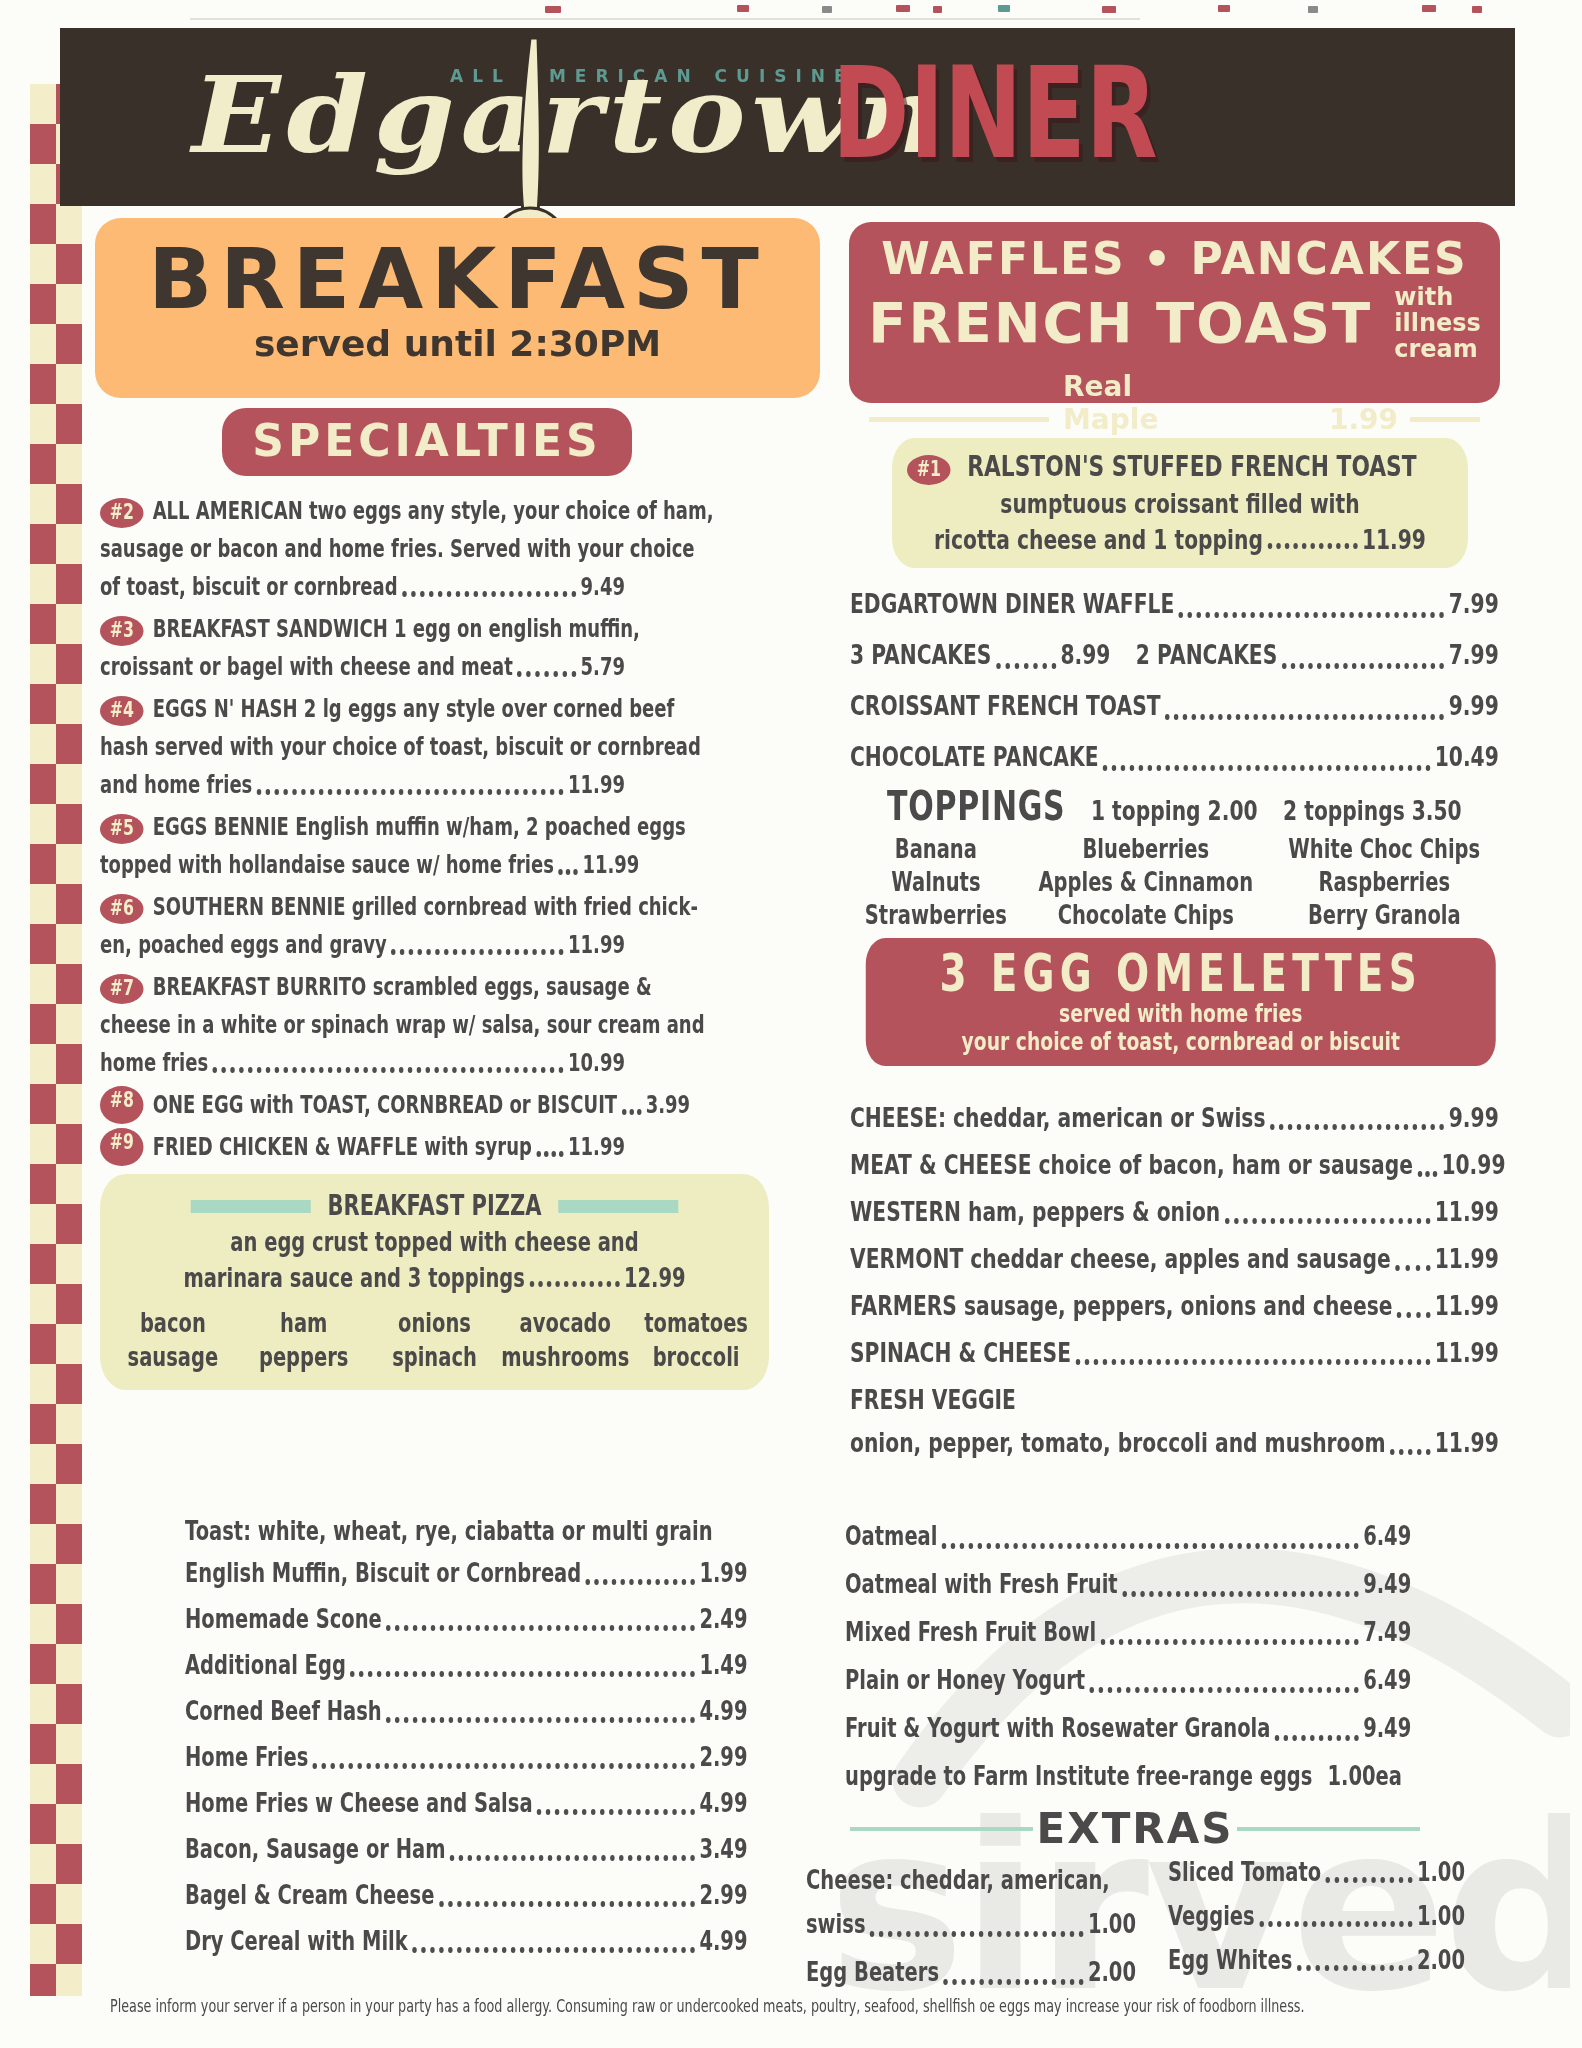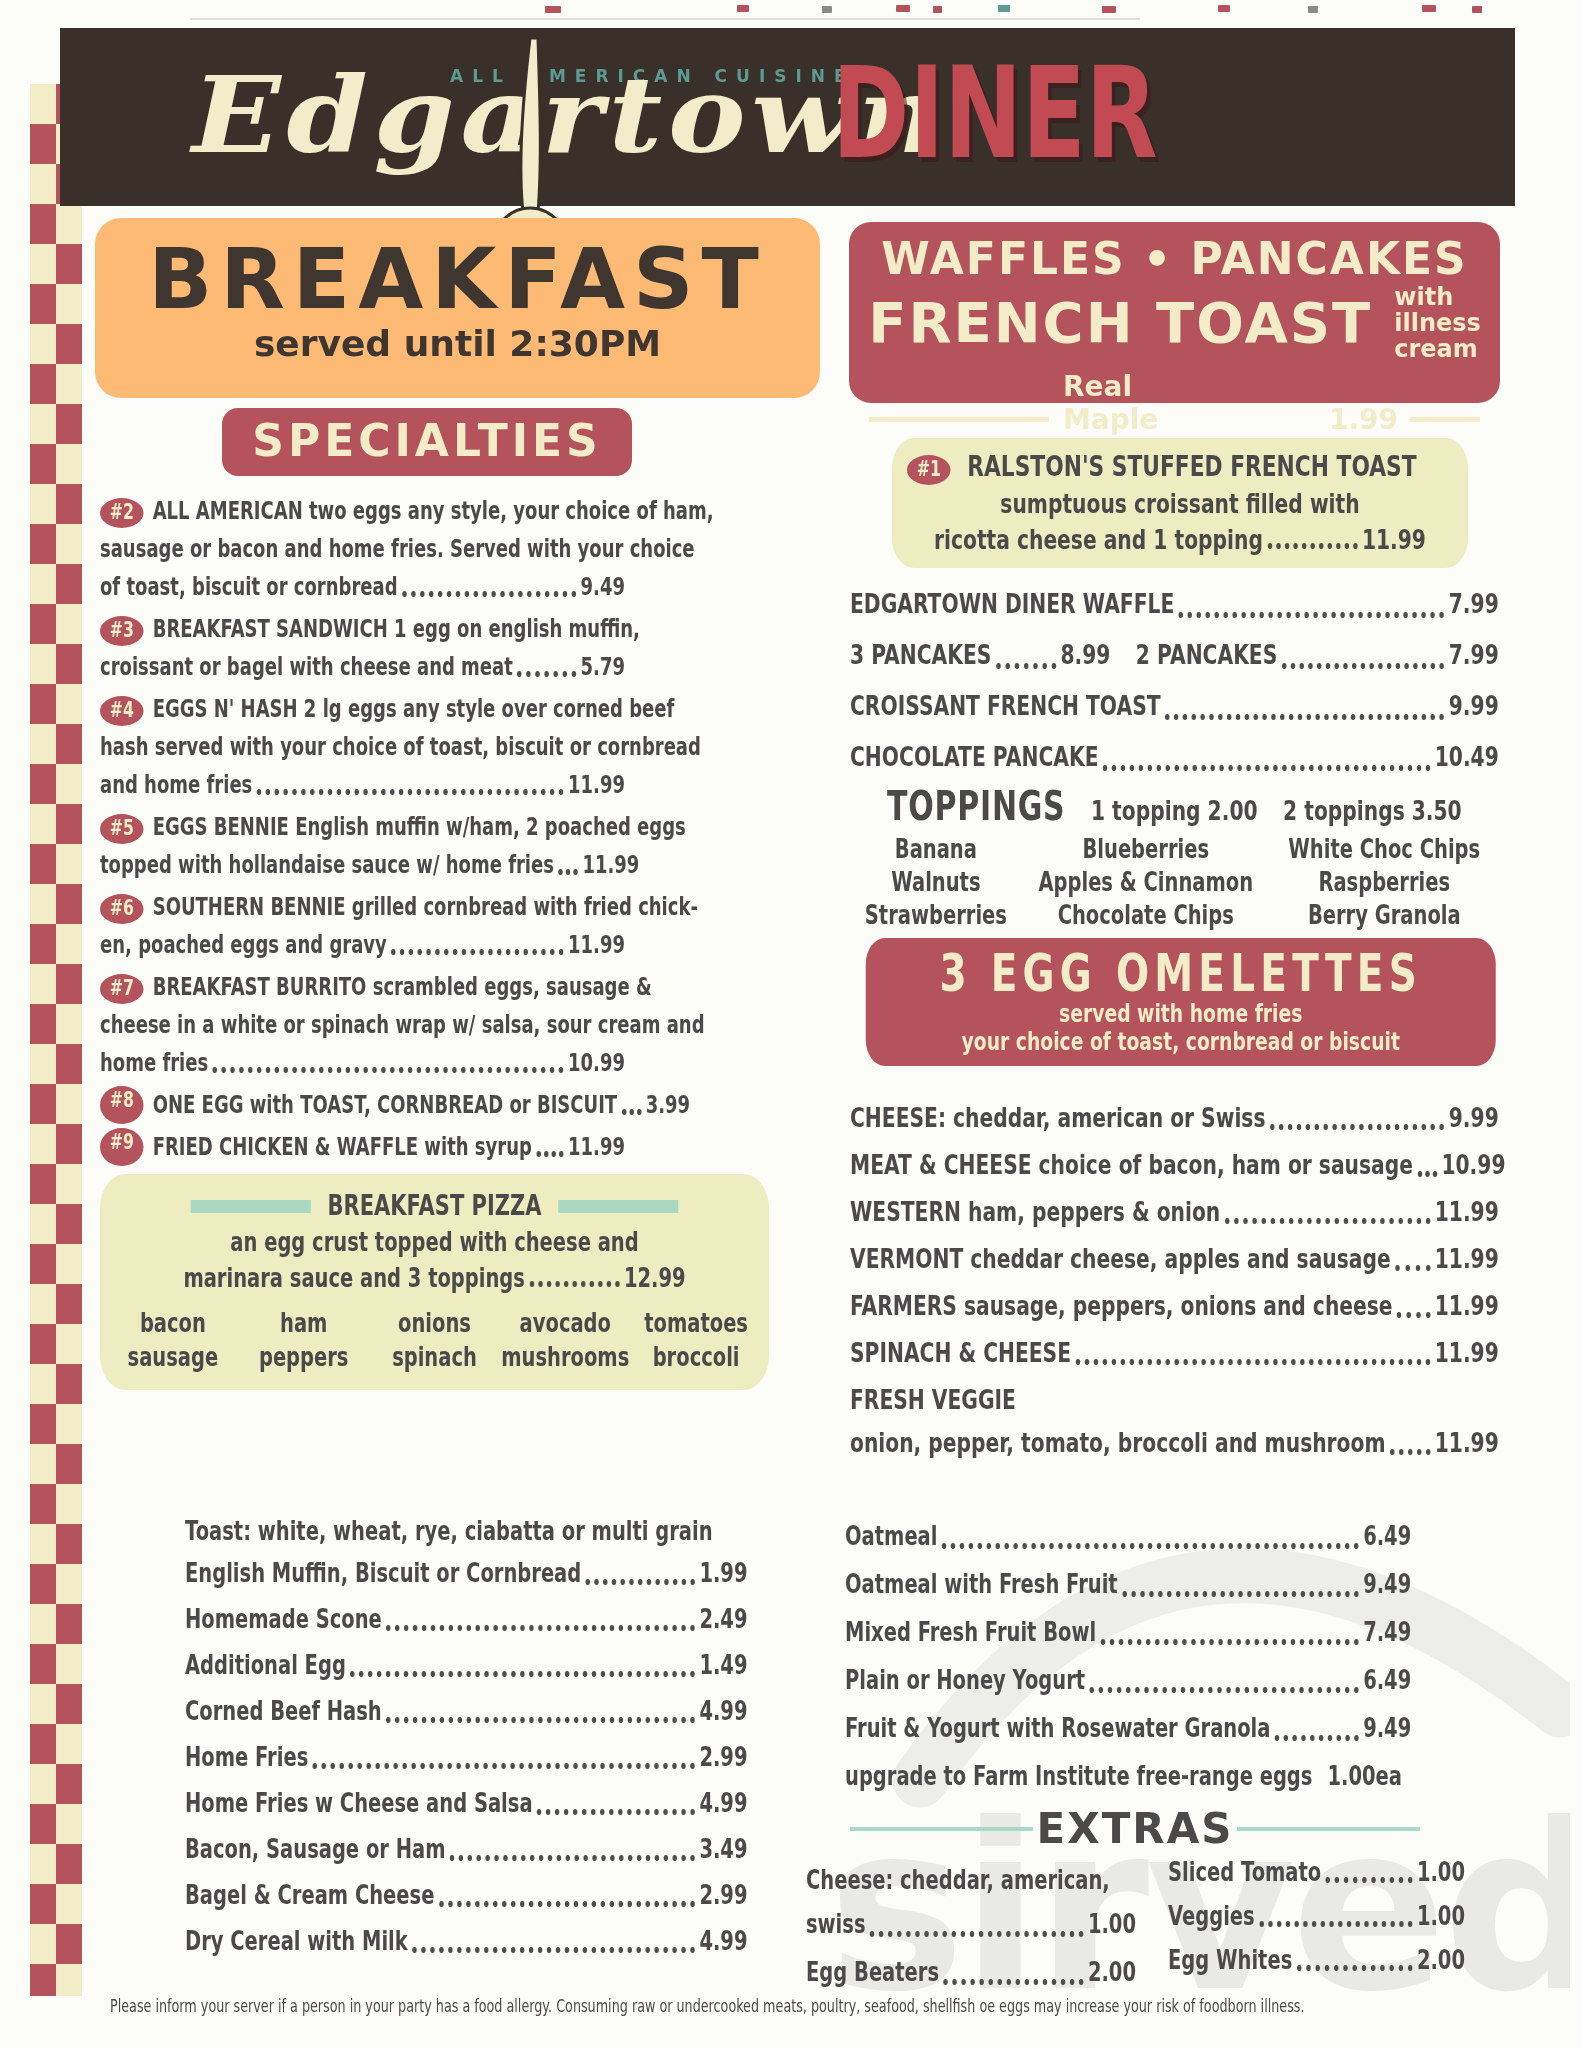--- a/index.html
+++ b/index.html
@@ -45,21 +45,21 @@
   .wf2 .big{font-size:56px;font-weight:800;letter-spacing:2px;white-space:nowrap;}
   .note{font-size:24px;font-weight:bold;line-height:26px;}
   .wf3{display:flex;align-items:center;font-size:28px;font-weight:bold;margin-top:8px;}
   .bar{height:5px;background:#f2ecc8;align-self:center;}
   .bar.b1{flex:0 0 180px;margin-right:14px;}
   .bar.b2{flex:0 0 70px;margin-left:12px;}
   .wf3 .leader{border-color:#f2ecc8;}
 
   
   .spec-banner{position:absolute;left:222px;top:408px;width:410px;height:68px;background:#b4535b;
-    border-radius:16px;color:#f2ecc8;font-size:44px;font-weight:800;letter-spacing:4px;
+    border-radius:24px;color:#f2ecc8;font-size:44px;font-weight:800;letter-spacing:4px;
     text-align:center;line-height:66px;}
   .sides-banner{position:absolute;left:152px;top:1422px;width:1348px;height:76px;background:#b4535b;
     border-radius:14px;color:#f2ecc8;font-size:46px;font-weight:800;letter-spacing:10px;
     text-align:center;line-height:76px;}
 
   
   .row{display:flex;}
   .leader{flex:1 1 auto;min-width:26px;border-bottom:6px dotted #4f4d4d;margin:0 6px 9px;align-self:flex-end;}
   .fx{flex:0 0 120px;}
   .fx2{flex:0 0 80px;}

